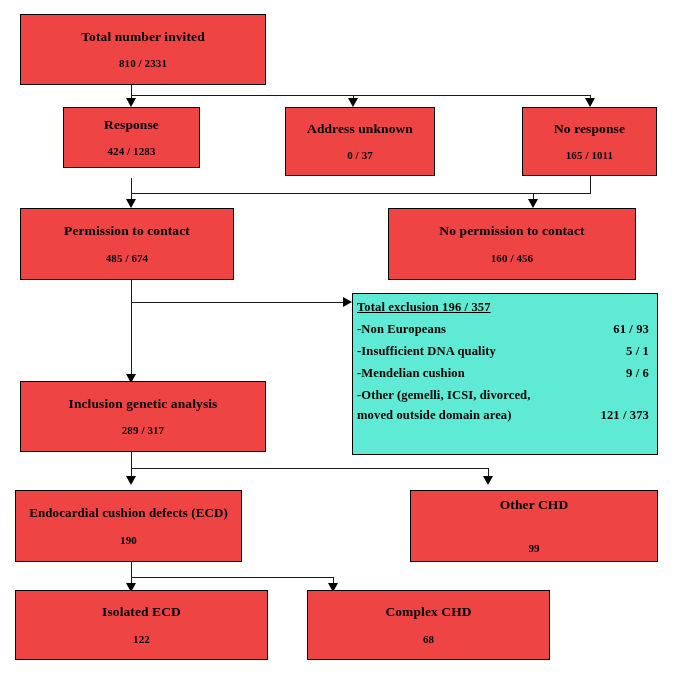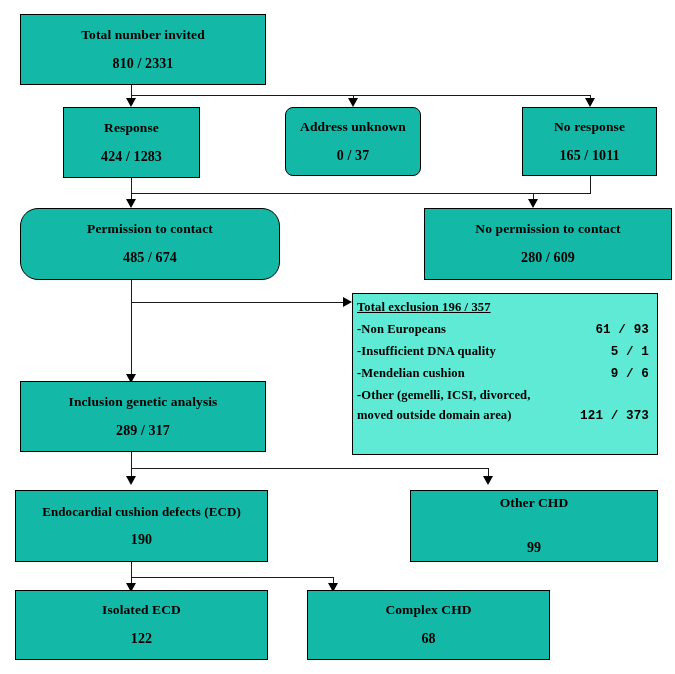--- a/index.html
+++ b/index.html
@@ -13,36 +13,36 @@
     width: 675px;
     height: 674px;
     background: #ffffff;
     font-family: "Liberation Serif", "DejaVu Serif", serif;
     overflow: hidden;
   }
   .box {
     position: absolute;
     box-sizing: border-box;
     border: 1.5px solid #000000;
-    background: #14b8a6;
+    background: #ef4444;
     display: flex;
     flex-direction: column;
     align-items: center;
     justify-content: center;
     text-align: center;
     font-weight: bold;
     color: #000000;
   }
   .box .label {
     font-size: 13.5px;
     line-height: 1.1;
     letter-spacing: 0.1px;
   }
   .box .value {
-    font-size: 14px;
+    font-size: 11px;
     line-height: 1.1;
     margin-top: 13px;
     letter-spacing: 0.1px;
   }
   .box.tight .label { font-size: 13px; }
   
   .excl-box {
     position: absolute;
     box-sizing: border-box;
     border: 1.5px solid #000000;
@@ -60,21 +60,21 @@
   }
   .excl-row {
     display: flex;
     justify-content: space-between;
     align-items: baseline;
     margin-bottom: 7px;
     white-space: nowrap;
     letter-spacing: 0.1px;
   }
   .excl-row .r-label { flex: 0 0 auto; text-align: right; }
-  .excl-row .r-val { flex: 0 0 auto; padding-left: 10px; font-family: Liberation Mono, monospace; }
+  .excl-row .r-val { flex: 0 0 auto; padding-left: 10px; }
   .excl-row.wrap { margin-bottom: 5px; }
   
   .vline {
     position: absolute;
     width: 0;
     border-left: 1.6px solid #1a1a1a;
   }
   .hline {
     position: absolute;
     height: 0;
@@ -109,52 +109,52 @@
 
   <div class="vline" style="left:131px; top:85px; height:10px;"></div>
   <div class="hline" style="left:131px; top:95px; width:459px;"></div>
   <div class="vline" style="left:131px; top:95px; height:5px;"></div>
   <div class="arrow-down" style="left:126px; top:98px;"></div>
   <div class="vline" style="left:353px; top:95px; height:5px;"></div>
   <div class="arrow-down" style="left:348px; top:98px;"></div>
   <div class="vline" style="left:590px; top:95px; height:5px;"></div>
   <div class="arrow-down" style="left:585px; top:98px;"></div>
 
-  <div class="box" style="left:63px; top:107px; width:137px; height:71px;">
+  <div class="box" style="left:63px; top:107px; width:137px; height:61px;">
     <div class="label">Response</div>
     <div class="value">424 / 1283</div>
   </div>
 
-  <div class="box" style="left:285px; top:107px; width:136px; height:69px;border-radius:8px;">
+  <div class="box" style="left:285px; top:107px; width:150px; height:69px;">
     <div class="label">Address unknown</div>
     <div class="value">0 / 37</div>
   </div>
 
   <div class="box" style="left:522px; top:107px; width:135px; height:69px;">
     <div class="label">No response</div>
     <div class="value">165 / 1011</div>
   </div>
 
   <div class="vline" style="left:131px; top:178px; height:15px;"></div>
   <div class="hline" style="left:131px; top:193px; width:403px;"></div>
   <div class="vline" style="left:590px; top:176px; height:17px;"></div>
   <div class="hline" style="left:533px; top:193px; width:58px;"></div>
   <div class="vline" style="left:131px; top:193px; height:8px;"></div>
   <div class="arrow-down" style="left:126px; top:199px;"></div>
   <div class="vline" style="left:533px; top:193px; height:8px;"></div>
   <div class="arrow-down" style="left:528px; top:199px;"></div>
 
-  <div class="box" style="left:20px; top:208px; width:260px; height:72px;border-radius:18px;">
+  <div class="box" style="left:20px; top:208px; width:214px; height:72px;">
     <div class="label">Permission to contact</div>
     <div class="value">485 / 674</div>
   </div>
 
-  <div class="box" style="left:424px; top:208px; width:248px; height:72px;">
+  <div class="box" style="left:388px; top:208px; width:248px; height:72px;">
     <div class="label">No permission to contact</div>
-    <div class="value">280 / 609</div>
+    <div class="value">160 / 456</div>
   </div>
 
   <div class="vline" style="left:131px; top:280px; height:101px;"></div>
   <div class="hline" style="left:131px; top:302px; width:212px;"></div>
   <div class="arrow-right" style="left:343px; top:297px;"></div>
   <div class="arrow-down" style="left:126px; top:374px;"></div>
 
   <div class="excl-box" style="left:352px; top:293px; width:306px; height:162px;">
     <div class="excl-title">Total exclusion 196 / 357</div>
     <div class="excl-row">
@@ -183,21 +183,21 @@
     <div class="value">289 / 317</div>
   </div>
 
   <div class="vline" style="left:131px; top:452px; height:16px;"></div>
   <div class="hline" style="left:131px; top:468px; width:357px;"></div>
   <div class="vline" style="left:131px; top:468px; height:10px;"></div>
   <div class="arrow-down" style="left:126px; top:476px;"></div>
   <div class="vline" style="left:488px; top:468px; height:10px;"></div>
   <div class="arrow-down" style="left:483px; top:476px;"></div>
 
-  <div class="box tight" style="left:15px; top:490px; width:253px; height:72px;">
+  <div class="box tight" style="left:15px; top:490px; width:227px; height:72px;">
     <div class="label">Endocardial cushion defects (ECD)</div>
     <div class="value">190</div>
   </div>
 
   <div class="box" style="left:410px; top:490px; width:248px; height:72px;gap:16px;">
     <div class="label">Other CHD</div>
     <div class="value">99</div>
   </div>
 
   <div class="vline" style="left:131px; top:562px; height:15px;"></div>

